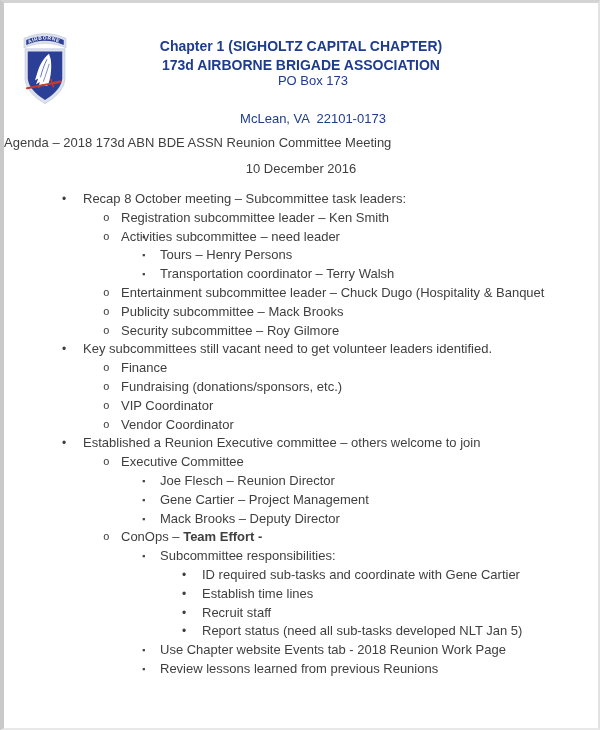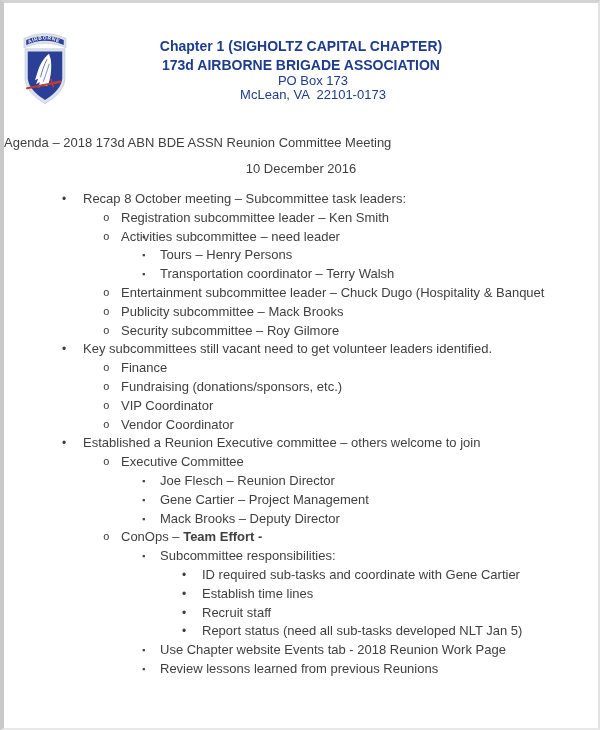--- a/index.html
+++ b/index.html
@@ -14,21 +14,21 @@
     border-bottom:2px solid #e8e8e8;
     font-family:"Liberation Sans",sans-serif;
     color:var(--body-text,#3f3f3f);
     overflow:hidden;
   }
   .patch{position:absolute;left:16px;top:25px;width:50px;height:78px;}
   .patch svg{width:100%;height:100%;display:block;}
   .header-text{position:absolute;top:34px;left:0;width:100%;text-align:center;}
   .h-bold{font-weight:bold;font-size:14px;line-height:18.5px;color:var(--header-blue,#1e3c8e);}
   .h-addr{font-size:13px;line-height:14px;color:var(--header-blue,#1e3c8e);padding-left:24px;}
-  .ws-pre{white-space:pre;}
+  .ws-pre{white-space:pre;margin-top:24px;}
   .doc-title{position:absolute;top:132px;left:0;width:100%;text-align:left;font-size:13px;}
   .doc-date{position:absolute;top:158px;left:0;width:100%;text-align:center;font-size:13px;}
   .agenda{position:absolute;top:187px;left:0;right:0;margin:0;padding:0;list-style:none;}
   .item{position:relative;font-size:13px;line-height:18.8px;white-space:nowrap;}
   .bullet{position:absolute;top:0;line-height:18.8px;}
   .lvl1{padding-left:79px;}  .lvl1 .bullet{left:58px;font-size:12px;}
   .lvl2{padding-left:117px;} .lvl2 .bullet{left:99px;font-family:"DejaVu Sans Mono",monospace;font-size:11px;}
   .lvl3{padding-left:156px;} .lvl3 .bullet{left:138px;font-size:9px;}
   .lvl4{padding-left:198px;} .lvl4 .bullet{left:178px;font-size:12px;}
 </style>

